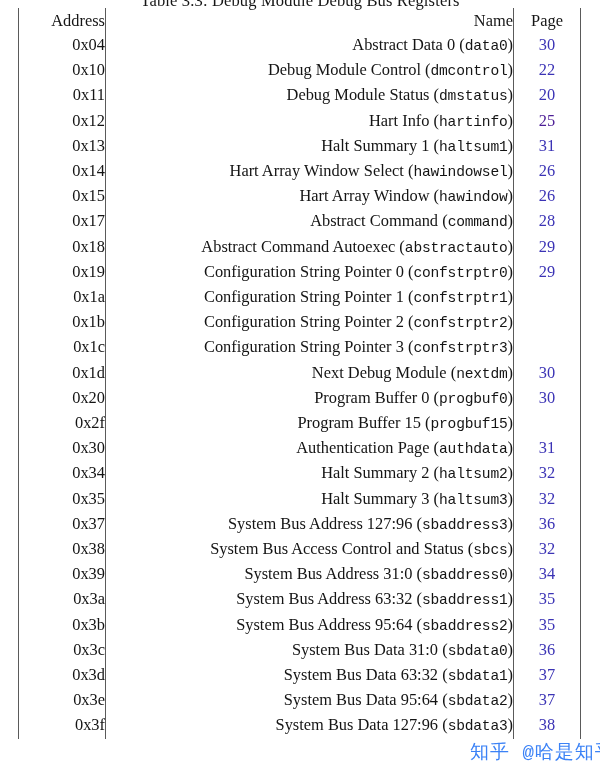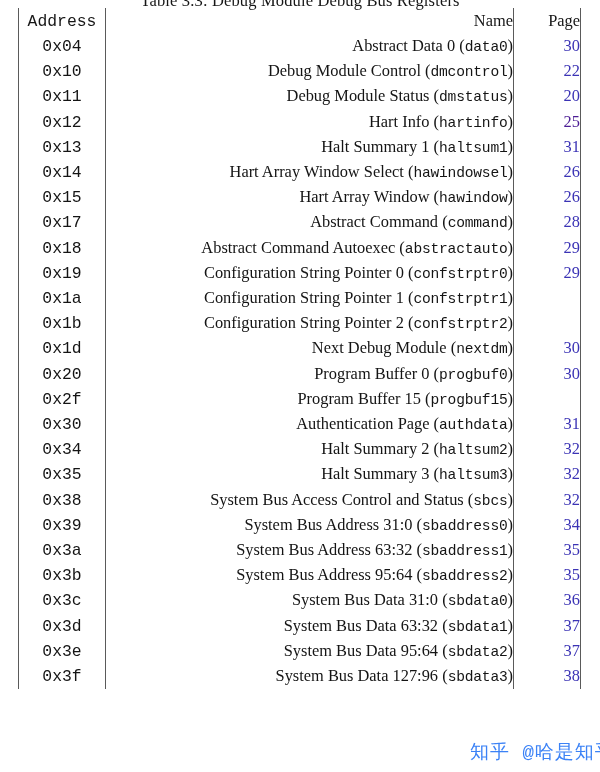--- a/index.html
+++ b/index.html
@@ -50,38 +50,37 @@
 
   
   col.c-addr { width: 87px; }
   col.c-name { width: 408px; }
   col.c-page { width: 67px; }
 
   
   .cell-addr {
     border-left: 1.3px solid #5a5a5a;
     border-right: 1.3px solid #5a5a5a;
-    text-align: center;
+    text-align: right;
     padding-right: 9px;
     height: 23.2px;
     line-height: 23.2px;
     white-space: nowrap;
-    font-family: Liberation Mono, monospace;
   }
   .cell-name {
     border-right: 1.3px solid #5a5a5a;
     text-align: right;
     padding-left: 10px;
     height: 23.2px;
     line-height: 23.2px;
     white-space: nowrap;
   }
   .cell-page {
     border-right: 1.3px solid #5a5a5a;
-    text-align: right;
+    text-align: center;
     padding-left: 11px;
     height: 23.2px;
     line-height: 23.2px;
     color: #3b33b5;
     white-space: nowrap;
   }
 
   
   thead .cell-addr,
   thead .cell-name,
@@ -188,20 +187,25 @@
           <td class="cell-addr">0x1a</td>
           <td class="cell-name"><span>Configuration String Pointer 1 (</span><span class="mono">confstrptr1</span><span>)</span></td>
           <td class="cell-page" style="color: rgb(59, 51, 181);"></td>
         </tr>
         <tr>
           <td class="cell-addr">0x1b</td>
           <td class="cell-name"><span>Configuration String Pointer 2 (</span><span class="mono">confstrptr2</span><span>)</span></td>
           <td class="cell-page" style="color: rgb(59, 51, 181);"></td>
         </tr>
         <tr>
+          <td class="cell-addr">0x1c</td>
+          <td class="cell-name"><span>Configuration String Pointer 3 (</span><span class="mono">confstrptr3</span><span>)</span></td>
+          <td class="cell-page" style="color: rgb(59, 51, 181);"></td>
+        </tr>
+        <tr>
           <td class="cell-addr">0x1d</td>
           <td class="cell-name"><span>Next Debug Module (</span><span class="mono">nextdm</span><span>)</span></td>
           <td class="cell-page" style="color: rgb(59, 51, 181);">30</td>
         </tr>
         <tr>
           <td class="cell-addr">0x20</td>
           <td class="cell-name"><span>Program Buffer 0 (</span><span class="mono">progbuf0</span><span>)</span></td>
           <td class="cell-page" style="color: rgb(59, 51, 181);">30</td>
         </tr>
         <tr>
@@ -218,20 +222,25 @@
           <td class="cell-addr">0x34</td>
           <td class="cell-name"><span>Halt Summary 2 (</span><span class="mono">haltsum2</span><span>)</span></td>
           <td class="cell-page" style="color: rgb(59, 51, 181);">32</td>
         </tr>
         <tr>
           <td class="cell-addr">0x35</td>
           <td class="cell-name"><span>Halt Summary 3 (</span><span class="mono">haltsum3</span><span>)</span></td>
           <td class="cell-page" style="color: rgb(59, 51, 181);">32</td>
         </tr>
         <tr>
+          <td class="cell-addr">0x37</td>
+          <td class="cell-name"><span>System Bus Address 127:96 (</span><span class="mono">sbaddress3</span><span>)</span></td>
+          <td class="cell-page" style="color: rgb(59, 51, 181);">36</td>
+        </tr>
+        <tr>
           <td class="cell-addr">0x38</td>
           <td class="cell-name"><span>System Bus Access Control and Status (</span><span class="mono">sbcs</span><span>)</span></td>
           <td class="cell-page" style="color: rgb(59, 51, 181);">32</td>
         </tr>
         <tr>
           <td class="cell-addr">0x39</td>
           <td class="cell-name"><span>System Bus Address 31:0 (</span><span class="mono">sbaddress0</span><span>)</span></td>
           <td class="cell-page" style="color: rgb(59, 51, 181);">34</td>
         </tr>
         <tr>

